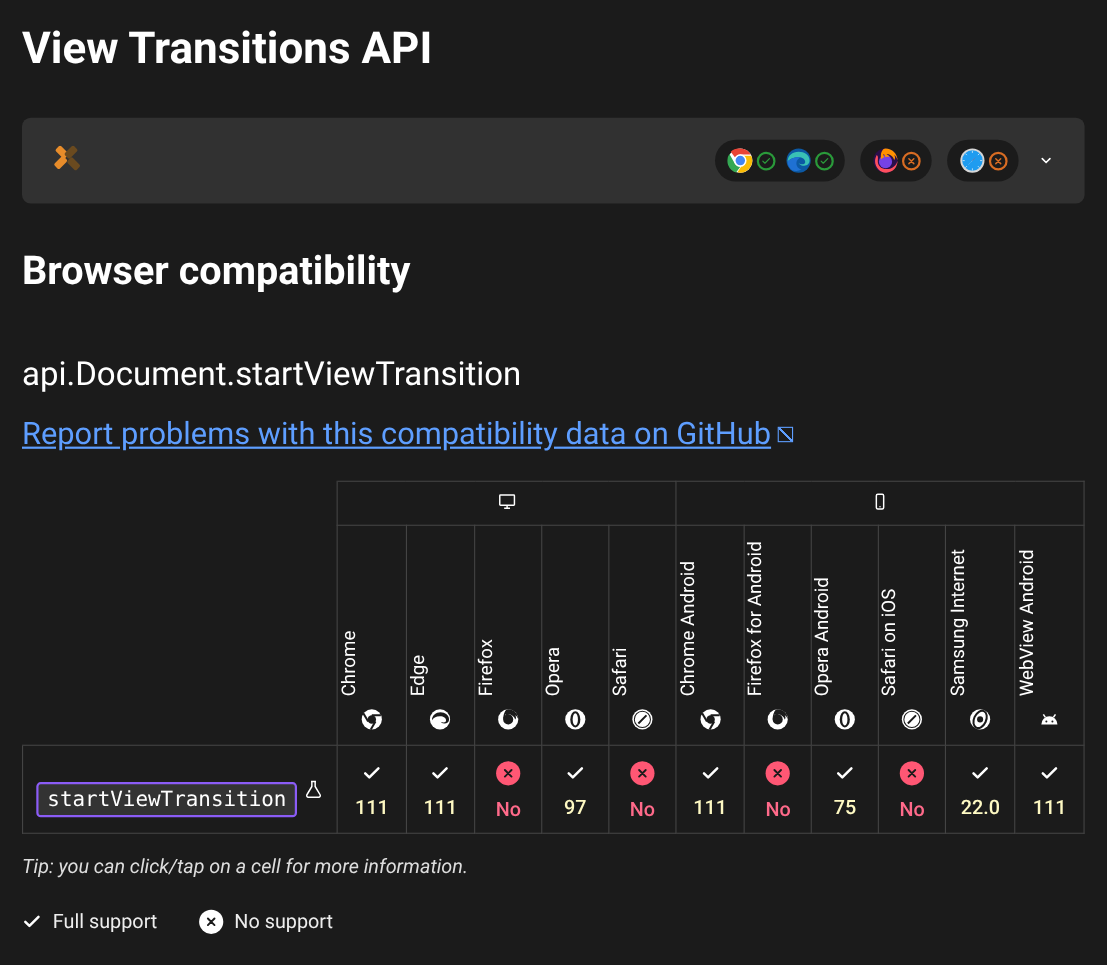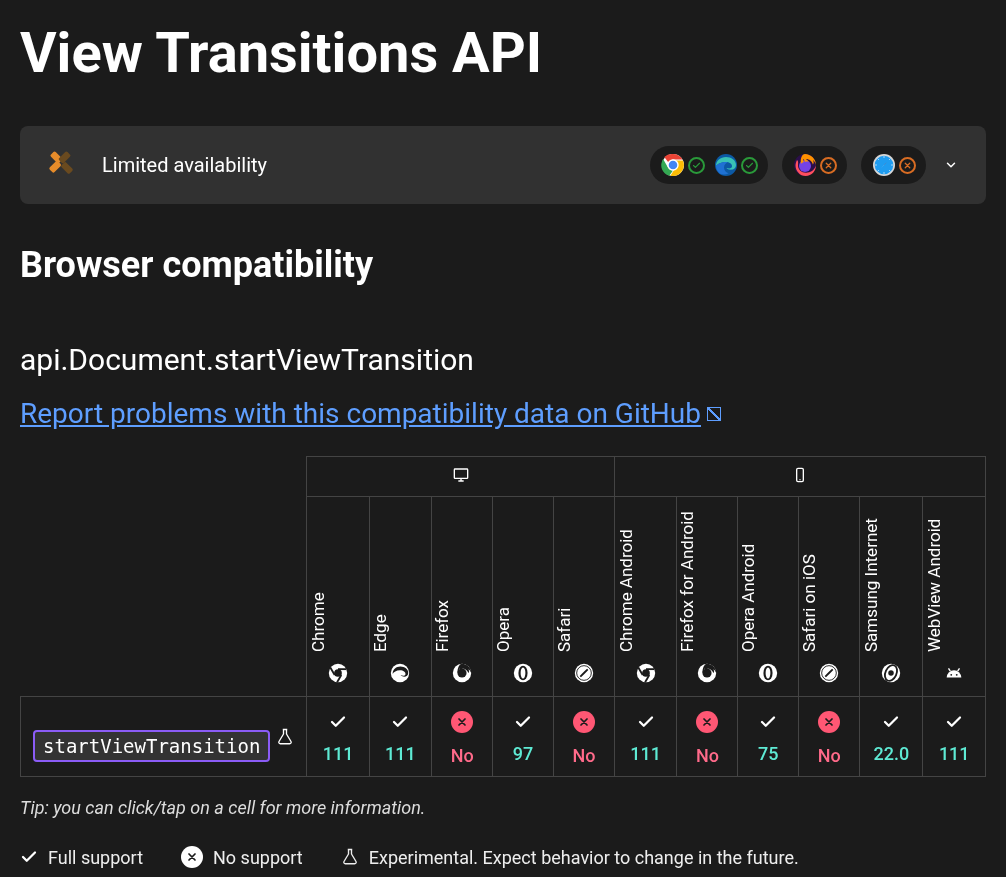--- a/index.html
+++ b/index.html
@@ -4,21 +4,21 @@
 <style>
   * { box-sizing: border-box; margin: 0; padding: 0; }
   body {
     background: #1b1b1b;
     color: #fff;
     font-family: -apple-system, BlinkMacSystemFont, "Segoe UI", Roboto, Helvetica, Arial, sans-serif;
     padding: 20px;
     width: 1006px;
   }
   h1.page-title {
-    font-size: 56px;
+    font-size: 40px;
     font-weight: 700;
     margin-bottom: 40px;
   }
   h2.section-title {
     font-size: 36px;
     font-weight: 700;
     margin-bottom: 56px;
   }
   h3.api-title {
     font-size: 30px;
@@ -139,21 +139,21 @@
     padding: 3px 8px;
     font-family: ui-monospace, Menlo, Consolas, monospace;
     font-size: 19px;
     margin-top: 19px;
   }
   .flask { width:18px; height:18px; }
 
   td.support-cell { padding: 14px 4px 10px 4px; cursor:pointer; }
   .support-inner { display:flex; flex-direction:column; align-items:center; gap:12px; }
   .support-val { font-size: 18px; font-weight:500; }
-  .support-yes { color: #5eead4; }
+  .support-yes { color: #fef9c3; }
   .support-no  { color: #ff6a8a; }
   .check { width:18px; height:18px; color:#fff; }
   .x-badge {
     width:22px; height:22px; border-radius:50%;
     background:#ff5774; color:#1b1b1b;
     display:flex; align-items:center; justify-content:center;
     font-size:13px; font-weight:bold;
   }
 
   .tip { font-style: italic; font-size: 18px; color:#ddd; margin: 20px 0 28px 0; }
@@ -295,21 +295,20 @@
 
 <h1 class="page-title">View Transitions API</h1>
 
 <div class="baseline">
   <div class="baseline-left">
     <div class="baseline-logo">
       <svg>
           <use href="#baseline-limited"></use>
         </svg>
     </div>
-    <div class="baseline-title">Limited availability</div>
   </div>
   <div class="baseline-right" id="baseline-pills">
 
     <div class="pill">
         <span class="browser-badge">
       <span class="circle-icon">
             <svg width="24" height="24">
               <use href="#b-chrome-color"></use>
             </svg>
           </span>
@@ -596,22 +595,16 @@
     <span>Full support</span>
   </div>
   <div class="item">
     <span class="x-badge">
         <svg width="12" height="12">
           <use href="#i-x"></use>
         </svg>
       </span>
     <span>No support</span>
   </div>
-  <div class="item">
-    <svg class="flask">
-        <use href="#i-flask"></use>
-      </svg>
-    <span>Experimental. Expect behavior to change in the future.</span>
-  </div>
 </div>
 
 
 
 
 </body></html>

